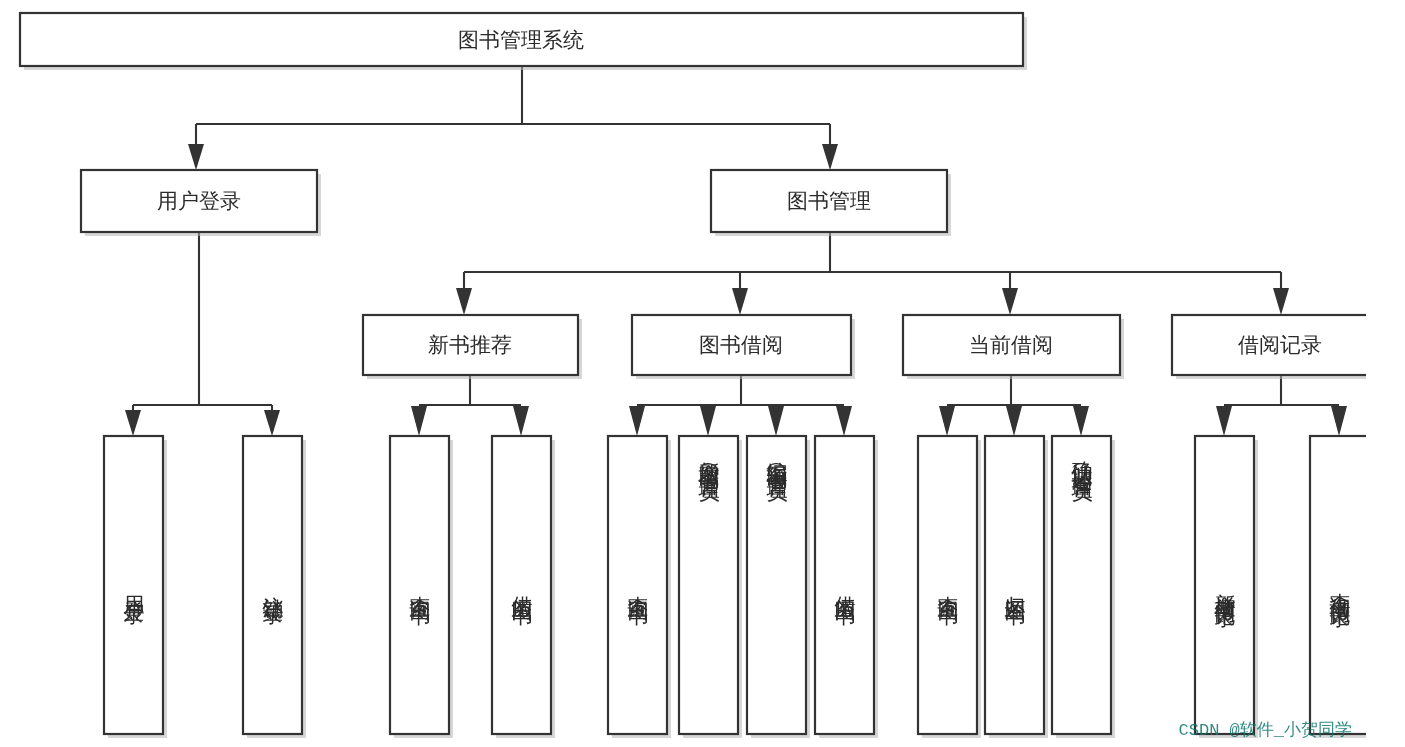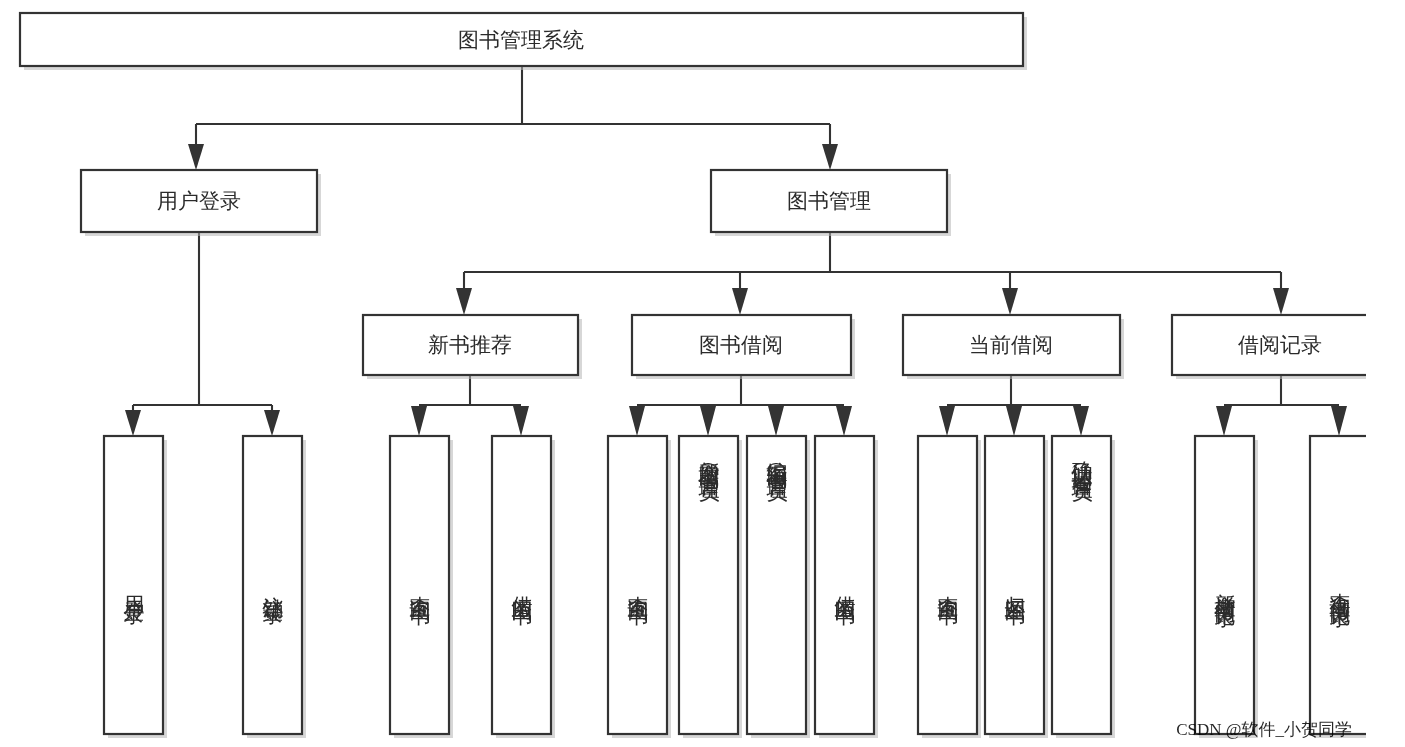--- a/index.html
+++ b/index.html
@@ -65,23 +65,23 @@
     line-height: 1.0;
     color: #2b2b2b;
     letter-spacing: 3px;
     white-space: nowrap;
     text-align: left;
   }
   .watermark {
     position: absolute;
     right: 14px;
     bottom: 6px;
-    font-family: Liberation Serif, serif;
+    font-family: Liberation Mono, monospace;
     font-size: 17px;
-    color: #000000;
+    color: #0f766e;
     opacity: 0.85;
     white-space: nowrap;
     pointer-events: none;
     margin-left: 36px;
   }
 </style>
 </head>
 <body>
 
 <div id="diagram-root">

